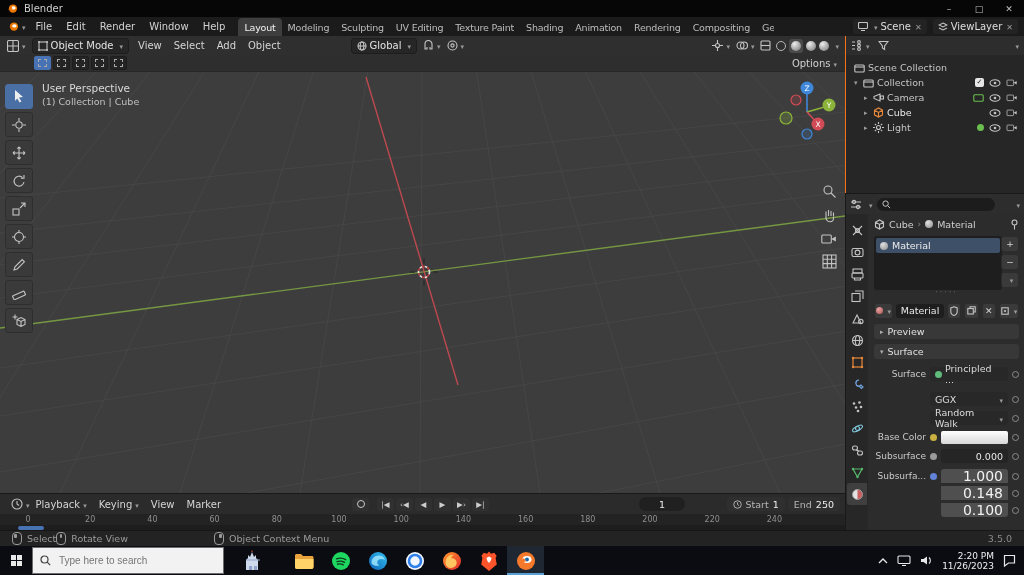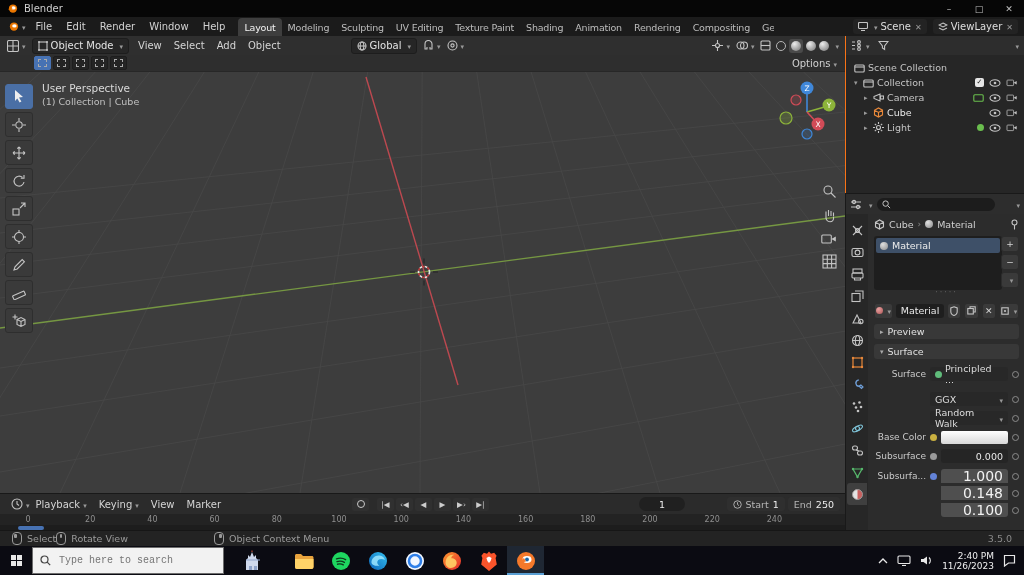--- a/index.html
+++ b/index.html
@@ -133,21 +133,21 @@
   .mouse.l i{left:1px}.mouse.m i{left:2.5px;width:2px}.mouse.r i{right:1px}
 
   
   #taskbar{left:0;top:546px;width:1024px;height:29px;background:#0b0b12;display:flex;align-items:center}
   #startbtn{width:32px;height:29px;display:flex;align-items:center;justify-content:center}
   .winlogo{display:grid;grid-template-columns:5px 5px;grid-template-rows:5px 5px;gap:1px}
   .winlogo i{background:#e8e8e8;display:block}
   #tsearch{width:192px;height:27px;background:#f2f2f2;border:1px solid #6d6d6d;box-sizing:border-box;
     display:flex;align-items:center;padding:0 7px;gap:6px}
   #tsearch input{border:0;outline:0;background:transparent;font-size:10px;color:#3c3c3c;width:140px;
-    font-family:Liberation Mono, monospace}
+    font-family:Liberation Sans, sans-serif}
   .app{width:37px;height:29px;display:flex;align-items:center;justify-content:center}
   .app.active{background:#1f2733;box-shadow:inset 0 -2px 0 #5a9fd4}
   #tray{margin-left:auto;display:flex;align-items:center;gap:9px;padding-right:8px}
   #clock{text-align:right;color:#f0f0f0;font-size:9px;line-height:10px}
 </style>
 </head>
 <body>
 
 <div id="screen">
 
@@ -955,21 +955,21 @@
       </svg>
       <svg width="14" height="11" viewBox="0 0 14 11">
         <rect x="1" y="1" width="12" height="7.5" rx="1" fill="none" stroke="#e8e8e8" stroke-width="1.1"></rect>
           <path d="M5 10.5h4" stroke="#e8e8e8" stroke-width="1.1"></path>
       </svg>
       <svg width="13" height="11" viewBox="0 0 13 11">
         <path d="M1 4v3h2.5L7 9.5V1.5L3.5 4z" fill="#e8e8e8"></path>
           <path d="M9 2.5c1.8 1.6 1.8 4.4 0 6" fill="none" stroke="#e8e8e8" stroke-width="1.1"></path>
       </svg>
       <div id="clock">
-        <div>2:40 PM</div>
+        <div>2:20 PM</div>
         <div>11/26/2023</div>
       </div>
       <svg width="13" height="13" viewBox="0 0 13 13">
         <path d="M1.5 1.5h10v7.5H5.5l-4 3z" fill="none" stroke="#e8e8e8" stroke-width="1.2"></path>
       </svg>
     </div>
   </div>
 
 </div>
 

